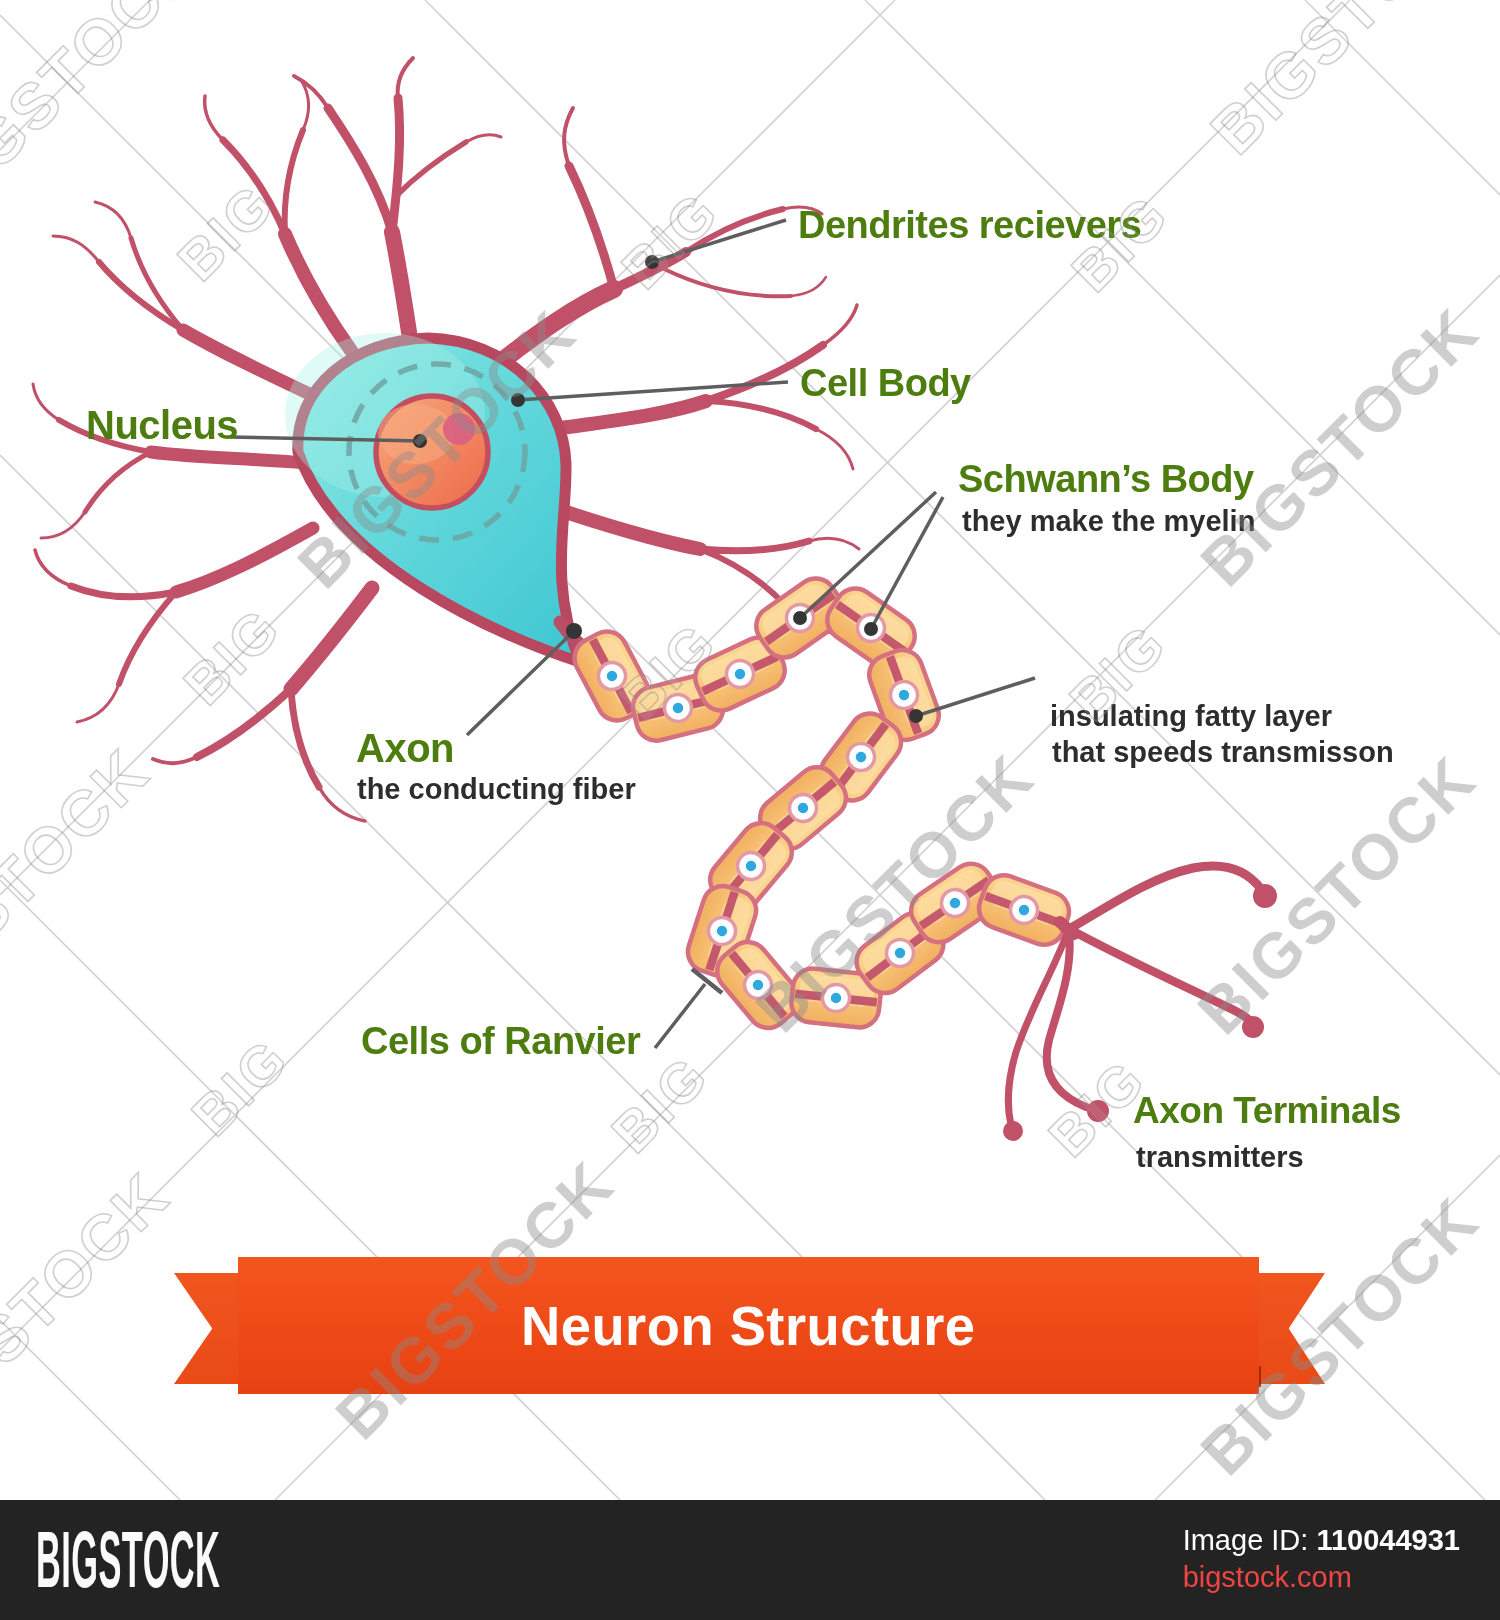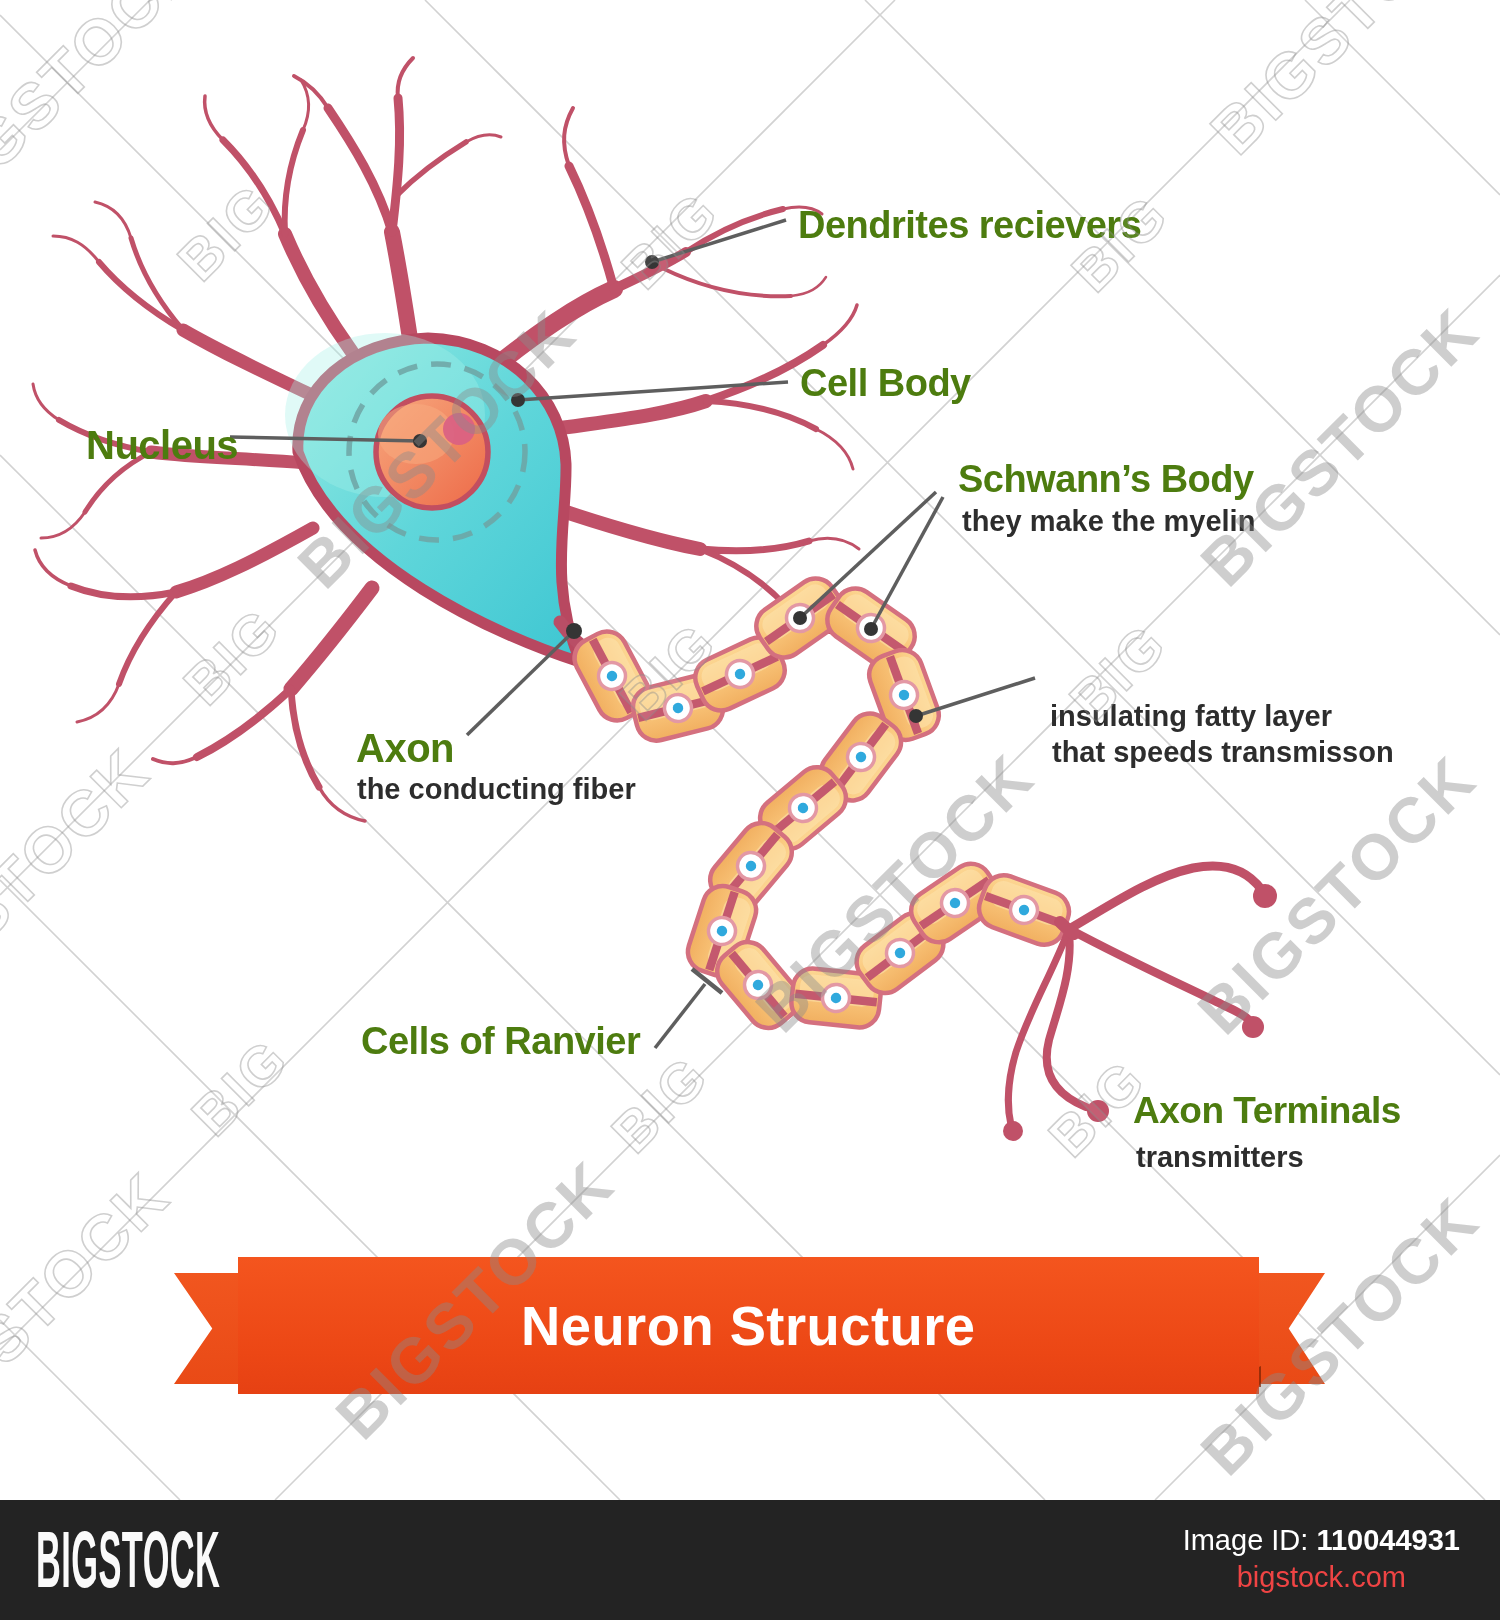--- a/index.html
+++ b/index.html
@@ -23,21 +23,21 @@
   .ribbon-tail{position:absolute;top:1273px;width:66px;height:111px;z-index:7;background:linear-gradient(180deg,#F1561F,#E94A16);}
   .ribbon-tail.left{left:174px;clip-path:polygon(0 0,100% 0,100% 100%,0 100%,58% 50%);}
   .ribbon-tail.right{left:1259px;clip-path:polygon(0 0,100% 0,45% 50%,100% 100%,0 100%);}
   .ribbon-fold{position:absolute;top:1366px;width:46px;height:21px;z-index:7;}
   .ribbon-fold.left{left:238px;background:linear-gradient(to right,#992D08,#C73E10);clip-path:polygon(0 0,100% 100%,0 100%);}
   .ribbon-fold.right{left:1215px;background:linear-gradient(to left,#992D08,#C73E10);clip-path:polygon(100% 0,100% 100%,0 100%);}
   
   .footer{position:absolute;left:0;top:1500px;width:1500px;height:120px;background:#232323;z-index:9;}
   .footer .logo{position:absolute;left:36px;top:14px;color:#fafafa;font-size:80px;font-weight:700;
       transform:scaleX(0.43);transform-origin:left center;letter-spacing:1px;}
-  .footer .meta{position:absolute;right:40px;top:22px;text-align:center;color:#ffffff;font-size:29px;line-height:37px;}
+  .footer .meta{position:absolute;right:40px;top:22px;text-align:left;color:#ffffff;font-size:29px;line-height:37px;}
   .footer .meta b{font-weight:700;}
   .footer .meta .site{color:#ef4444;}
 </style>
 </head>
 <body>
 
 <div class="stage">
 
   <svg id="art" width="1500" height="1500" viewBox="0 0 1500 1500">
     <defs>
@@ -278,21 +278,21 @@
         <circle cx="916" cy="716" r="7"></circle>
         <circle cx="574" cy="631" r="8"></circle>
       </g>
     </g>
   </svg>
 
   <div class="lbl bold" style="left:798px;top:206px;font-size:38px">Dendrites recievers</div>
 
   <div class="lbl bold" style="left:800px;top:364px;font-size:38px">Cell Body</div>
 
-  <div class="lbl bold" style="left:86px;top:424px;font-size:40px">Nucleus</div>
+  <div class="lbl bold" style="left:86px;top:404px;font-size:40px">Nucleus</div>
 
   <div class="lbl bold" style="left:958px;top:460px;font-size:38px">Schwann’s Body</div>
   <div class="lbl sub" style="left:962px;top:506px;font-size:29px">they make the myelin</div>
 
   <div class="lbl sub" style="left:1050px;top:701px;font-size:29px">insulating fatty layer</div>
   <div class="lbl sub" style="left:1052px;top:737px;font-size:29px">that speeds transmisson</div>
 
   <div class="lbl bold" style="left:356px;top:727px;font-size:40px">Axon</div>
   <div class="lbl sub" style="left:357px;top:774px;font-size:29px">the conducting fiber</div>
 

